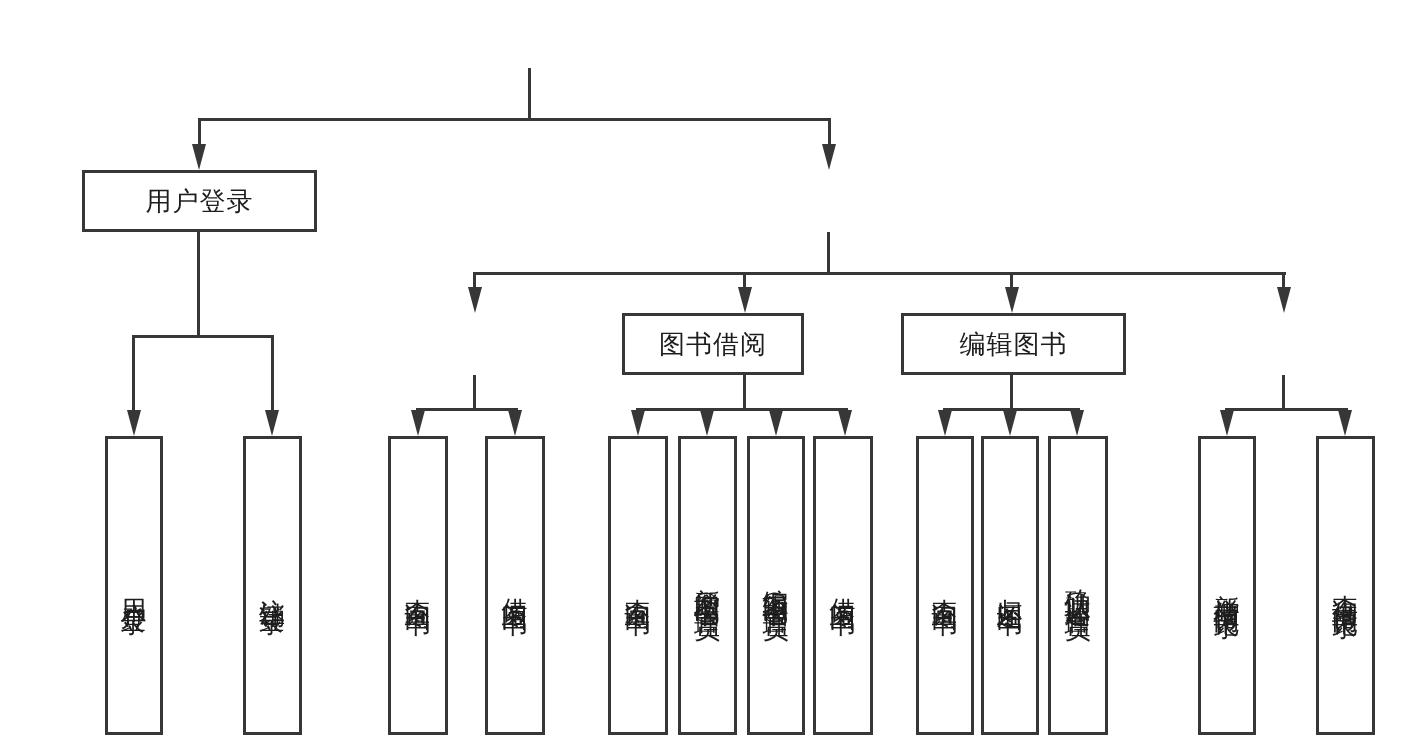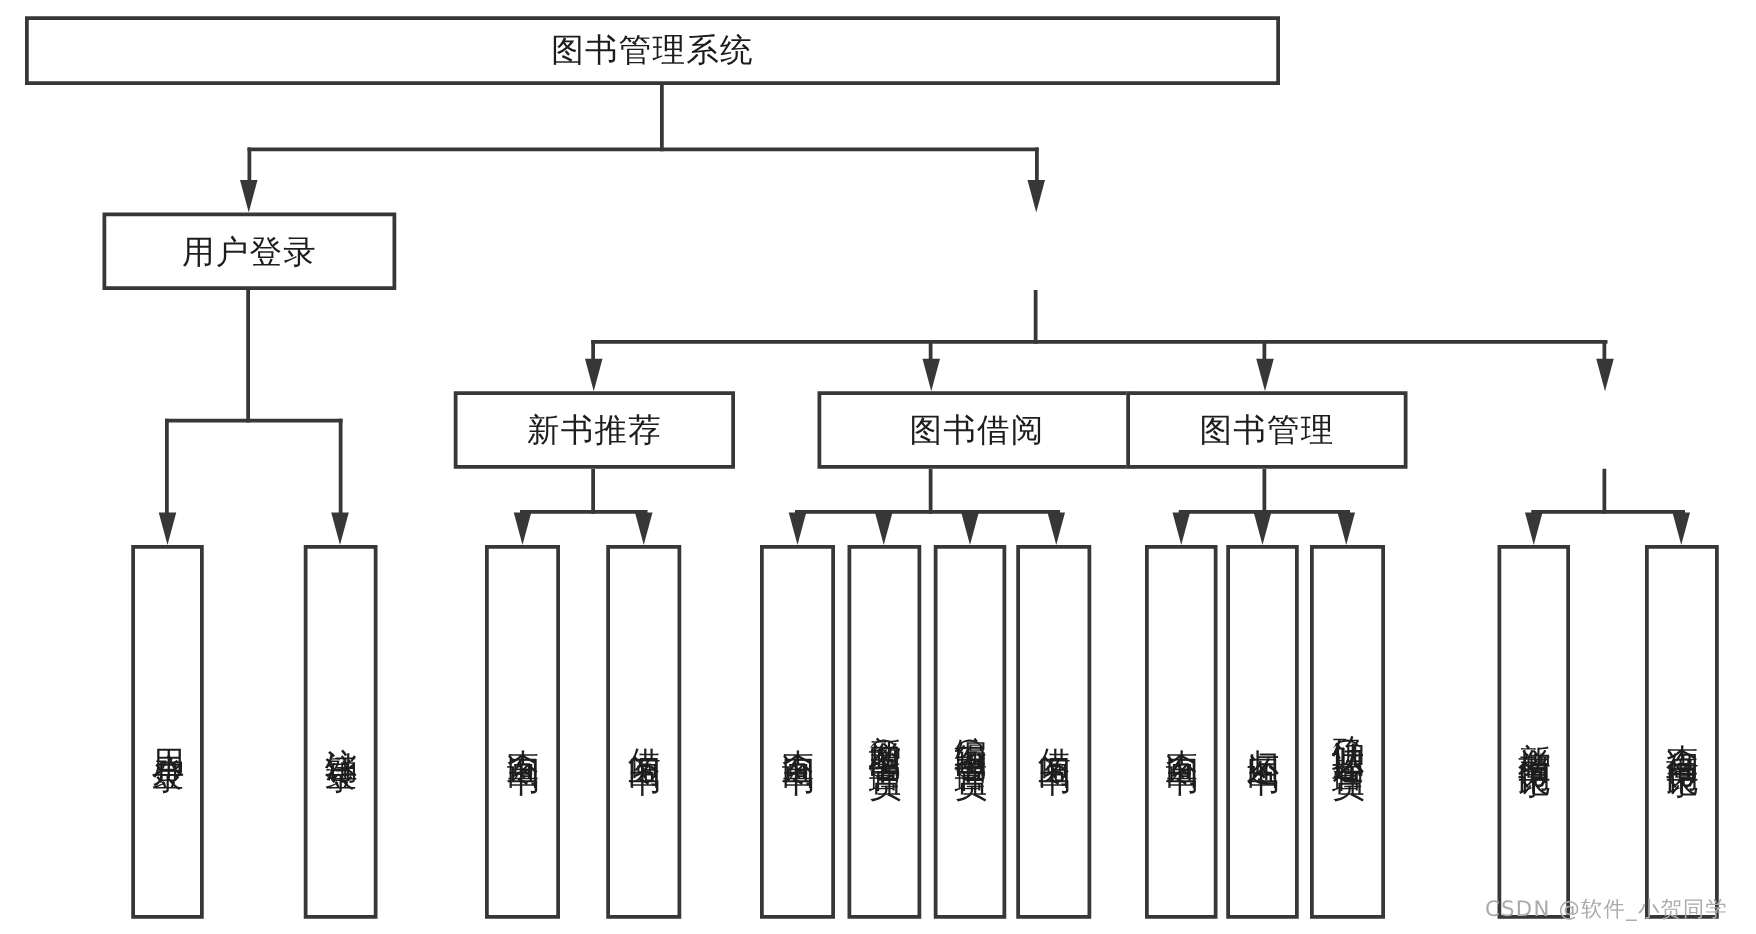--- a/index.html
+++ b/index.html
@@ -99,41 +99,38 @@
   <div class="line" style="left:943px;top:408px;width:137px;height:3px"></div>
   <div class="arrow" style="left:938px;top:410px"></div>
   <div class="arrow" style="left:1003px;top:410px"></div>
   <div class="arrow" style="left:1070px;top:410px"></div>
 
   <div class="line" style="left:1282px;top:375px;width:3px;height:36px"></div>
   <div class="line" style="left:1225px;top:408px;width:123px;height:3px"></div>
   <div class="arrow" style="left:1220px;top:410px"></div>
   <div class="arrow" style="left:1338px;top:410px"></div>
 
-  <div class="node" style="left:20px;top:13px;width:1004px;height:55px">图书管理系统</div>
 
   <div class="node" style="left:82px;top:170px;width:235px;height:62px">用户登录</div>
 
-  <div class="node" style="left:363px;top:313px;width:225px;height:62px">新书推荐</div>
-  <div class="node" style="left:654px;top:313px;width:255px;height:62px">图书借阅</div>
-  <div class="node" style="left:901px;top:313px;width:225px;height:62px">图书管理</div>
+  <div class="node" style="left:622px;top:313px;width:182px;height:62px">图书借阅</div>
+  <div class="node" style="left:901px;top:313px;width:225px;height:62px">编辑图书</div>
 
   <div class="node vnode" style="left:105px;top:436px;width:58px;height:299px">用户登录</div>
   <div class="node vnode" style="left:243px;top:436px;width:59px;height:299px">注销登录</div>
 
   <div class="node vnode" style="left:388px;top:436px;width:60px;height:299px">查询图书</div>
   <div class="node vnode" style="left:485px;top:436px;width:60px;height:299px">借阅图书</div>
 
   <div class="node vnode" style="left:608px;top:436px;width:60px;height:299px">查询图书</div>
   <div class="node vnode" style="left:678px;top:436px;width:59px;height:299px">新增图书（管理员）</div>
   <div class="node vnode" style="left:747px;top:436px;width:58px;height:299px">编辑图书（管理员）</div>
   <div class="node vnode" style="left:813px;top:436px;width:60px;height:299px">借阅图书</div>
 
   <div class="node vnode" style="left:916px;top:436px;width:58px;height:299px">查询图书</div>
   <div class="node vnode" style="left:981px;top:436px;width:58px;height:299px">归还图书</div>
   <div class="node vnode" style="left:1048px;top:436px;width:60px;height:299px">确认归还（管理员）</div>
 
   <div class="node vnode" style="left:1198px;top:436px;width:58px;height:299px">新增借阅记录</div>
   <div class="node vnode" style="left:1316px;top:436px;width:59px;height:299px">查询借阅记录</div>
 
-  <div class="watermark">CSDN @软件_小贺同学</div>
 
 </div>
 
 </body></html>

